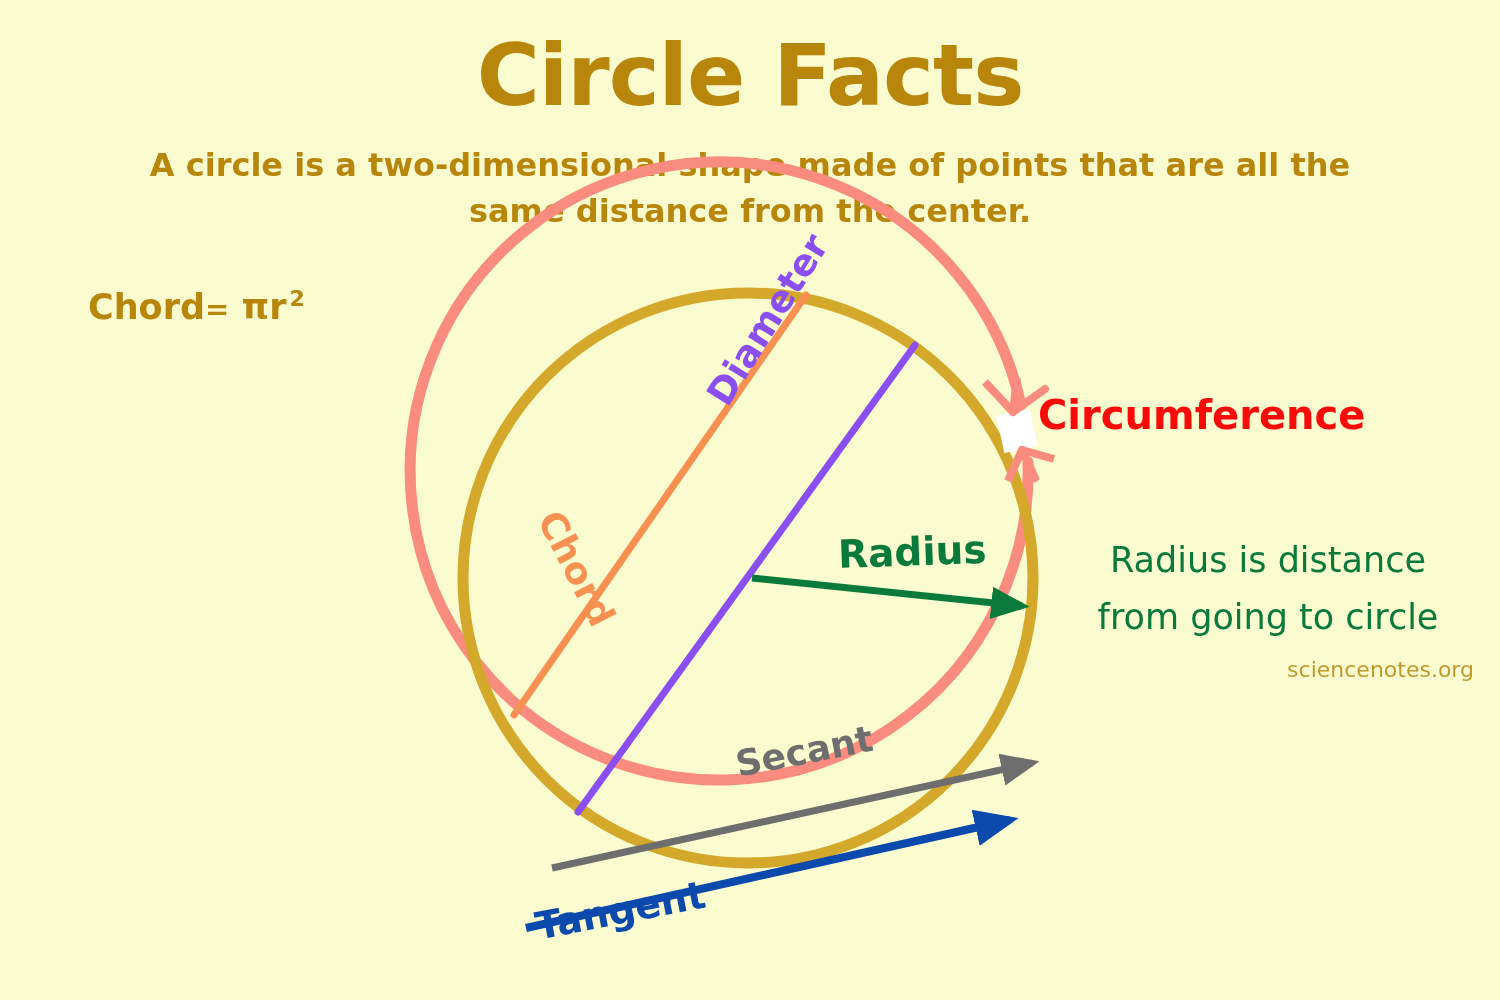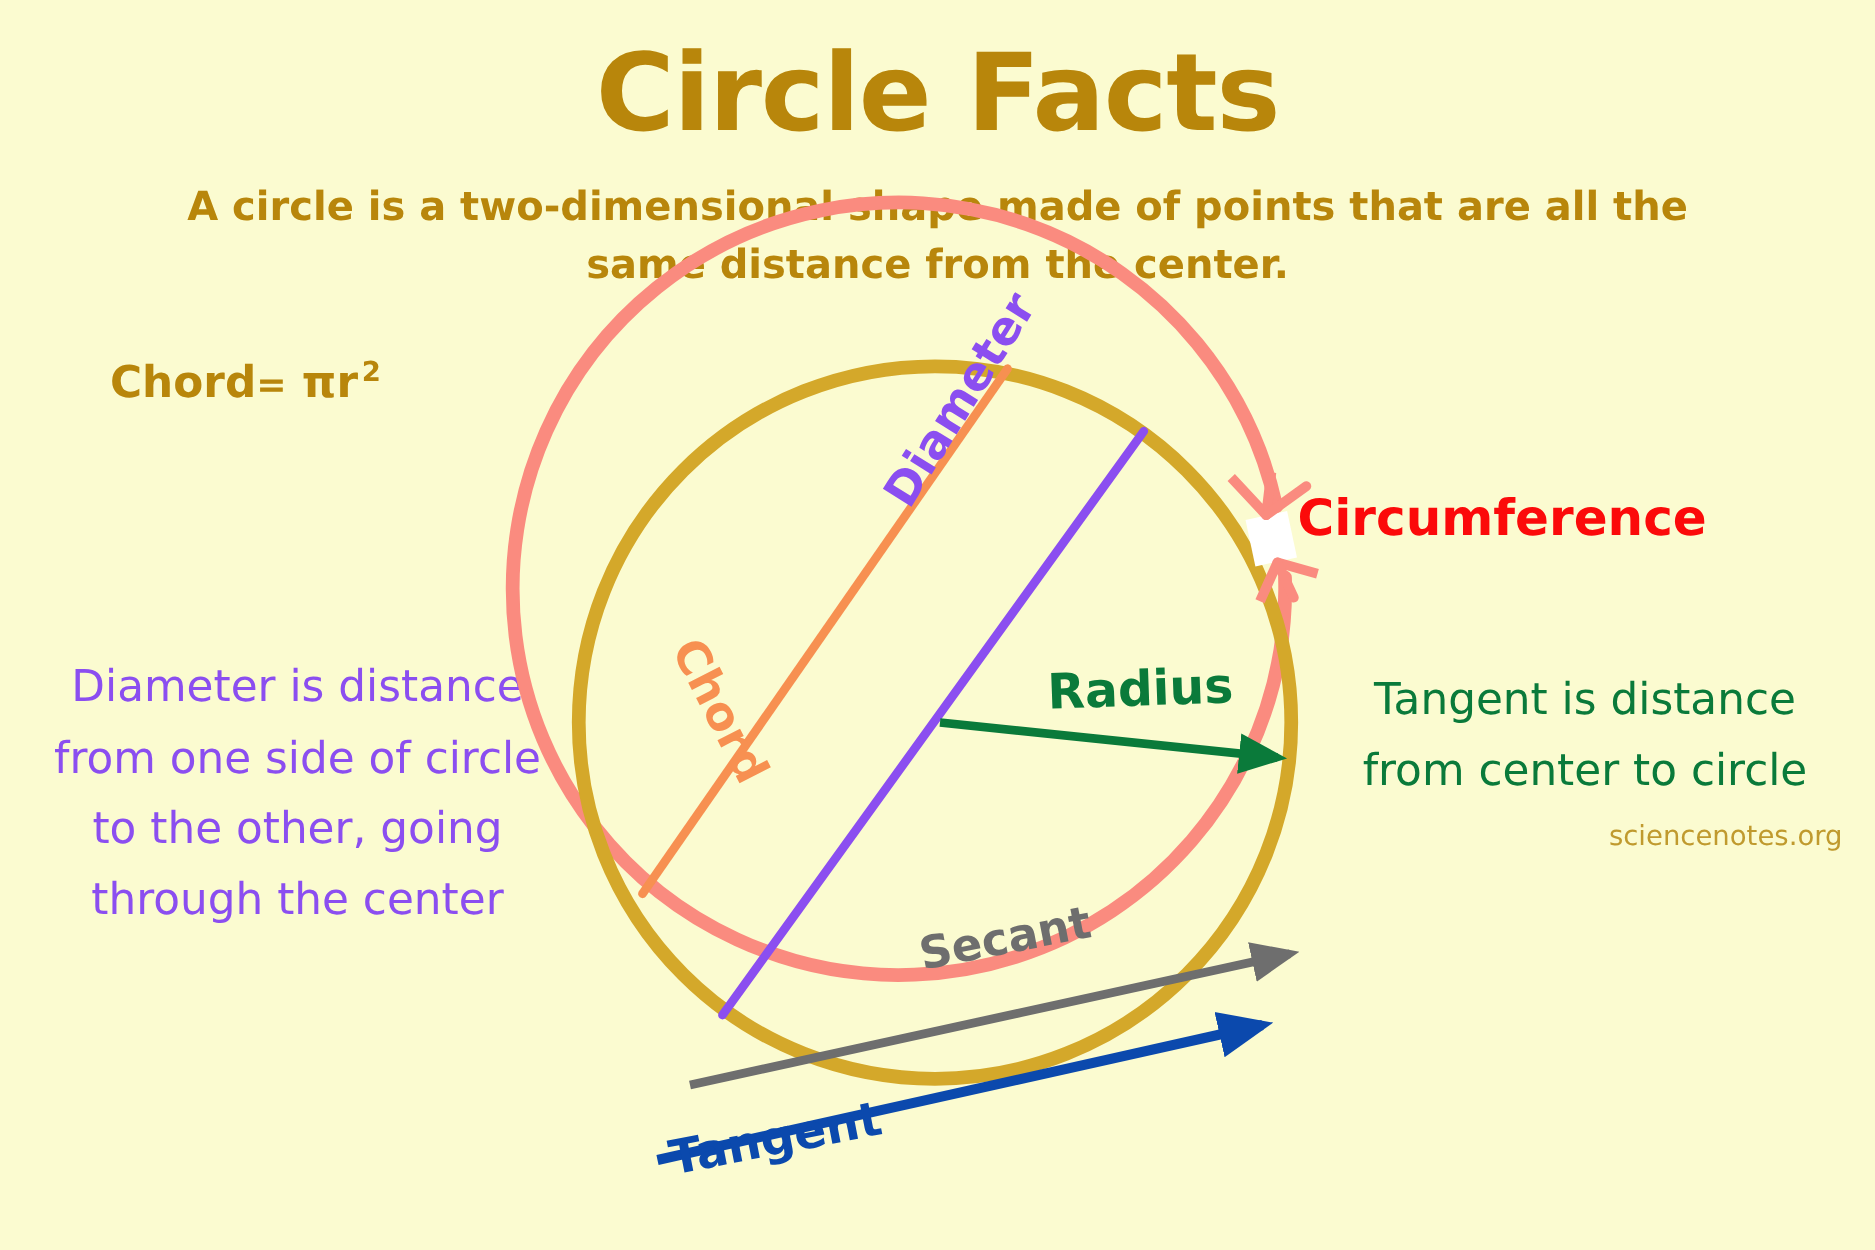--- a/index.html
+++ b/index.html
@@ -170,22 +170,21 @@
 
   <div id="title">Circle Facts</div>
   <div id="subtitle">A circle is a two-dimensional shape made of points that are all the same distance from the center.</div>
 
   <div id="formulas">
     <div class="formula">
       <span>Chord</span><span class="eq">=</span> <span>πr</span><sup>2</sup>
     </div>
   </div>
 
-  <div class="sidetext" id="diameter-desc">Diameter is distance from one side of circle to the other, going through the center</div>
-  <div class="sidetext" id="radius-desc">Tangent is distance from center to circle</div>
+  <div class="sidetext" id="radius-desc">Radius is distance from going to circle</div>
 
   <svg id="diagram" viewBox="0 0 1500 1000">
     <defs>
       <marker id="arrow-green" viewBox="0 0 10 10" refX="8" refY="5" markerWidth="5.5" markerHeight="5.5" orient="auto-start-reverse">
         <path d="M 0 0.8 L 10 5 L 0 9.2 z" fill="#0A7A3A"></path>
       </marker>
       <marker id="arrow-gray" viewBox="0 0 10 10" refX="8" refY="5" markerWidth="5.5" markerHeight="5.5" orient="auto-start-reverse">
         <path d="M 0 0.8 L 10 5 L 0 9.2 z" fill="#6E6E6E"></path>
       </marker>
       <marker id="arrow-blue" viewBox="0 0 10 10" refX="8" refY="5" markerWidth="5.5" markerHeight="5.5" orient="auto-start-reverse">

